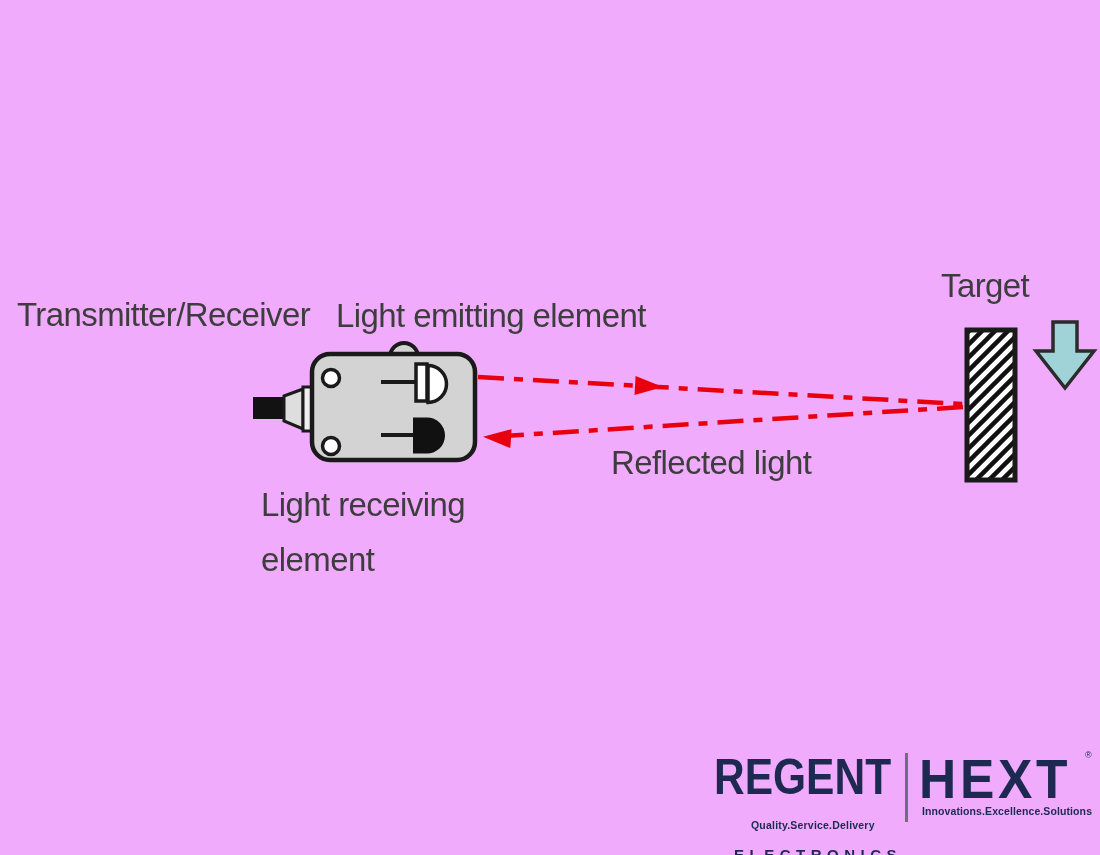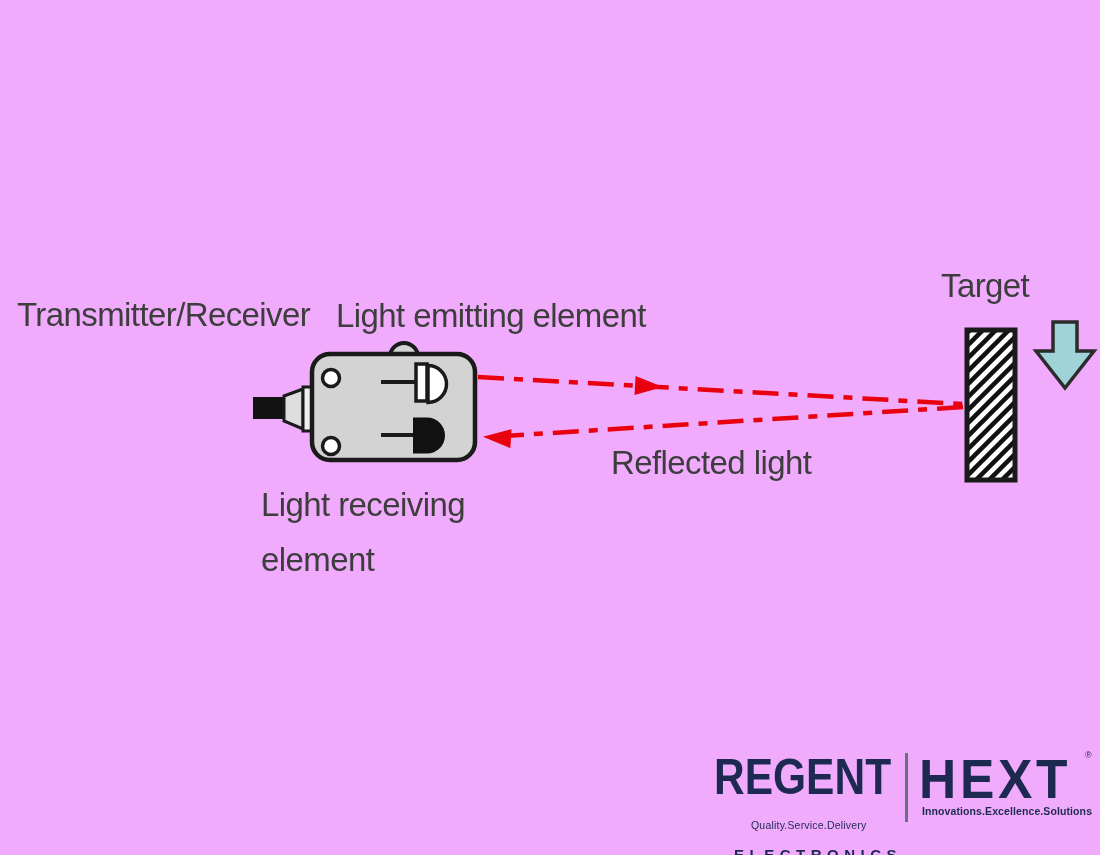--- a/index.html
+++ b/index.html
@@ -16,21 +16,21 @@
   
   .brand{position:absolute;color:#1d2950;}
   .regent-name{
     left:714px;top:752px;font-size:50px;font-weight:700;letter-spacing:0px;
     transform:scaleX(0.85);transform-origin:left top;line-height:50px;
   }
   .regent-sub{
     left:734px;top:799px;font-size:15px;font-weight:700;letter-spacing:5.5px;line-height:17px;margin-top:47px;
   }
   .regent-tag{
-    left:751px;top:819px;font-size:10.5px;font-weight:400;letter-spacing:0.2px;line-height:13px;
+    left:751px;top:819px;font-size:10.5px;font-weight:700;letter-spacing:0.2px;line-height:13px;
   }
   .logo-divider{
     position:absolute;left:905px;top:753px;width:2.5px;height:69px;background:#697083;
   }
   .hext-name{
     left:919px;top:754px;font-size:56px;font-weight:700;letter-spacing:4px;
     transform:scaleX(0.92);transform-origin:left top;line-height:50px;
   }
   .hext-reg{
     left:1085px;top:750px;font-size:9px;font-weight:400;line-height:10px;

